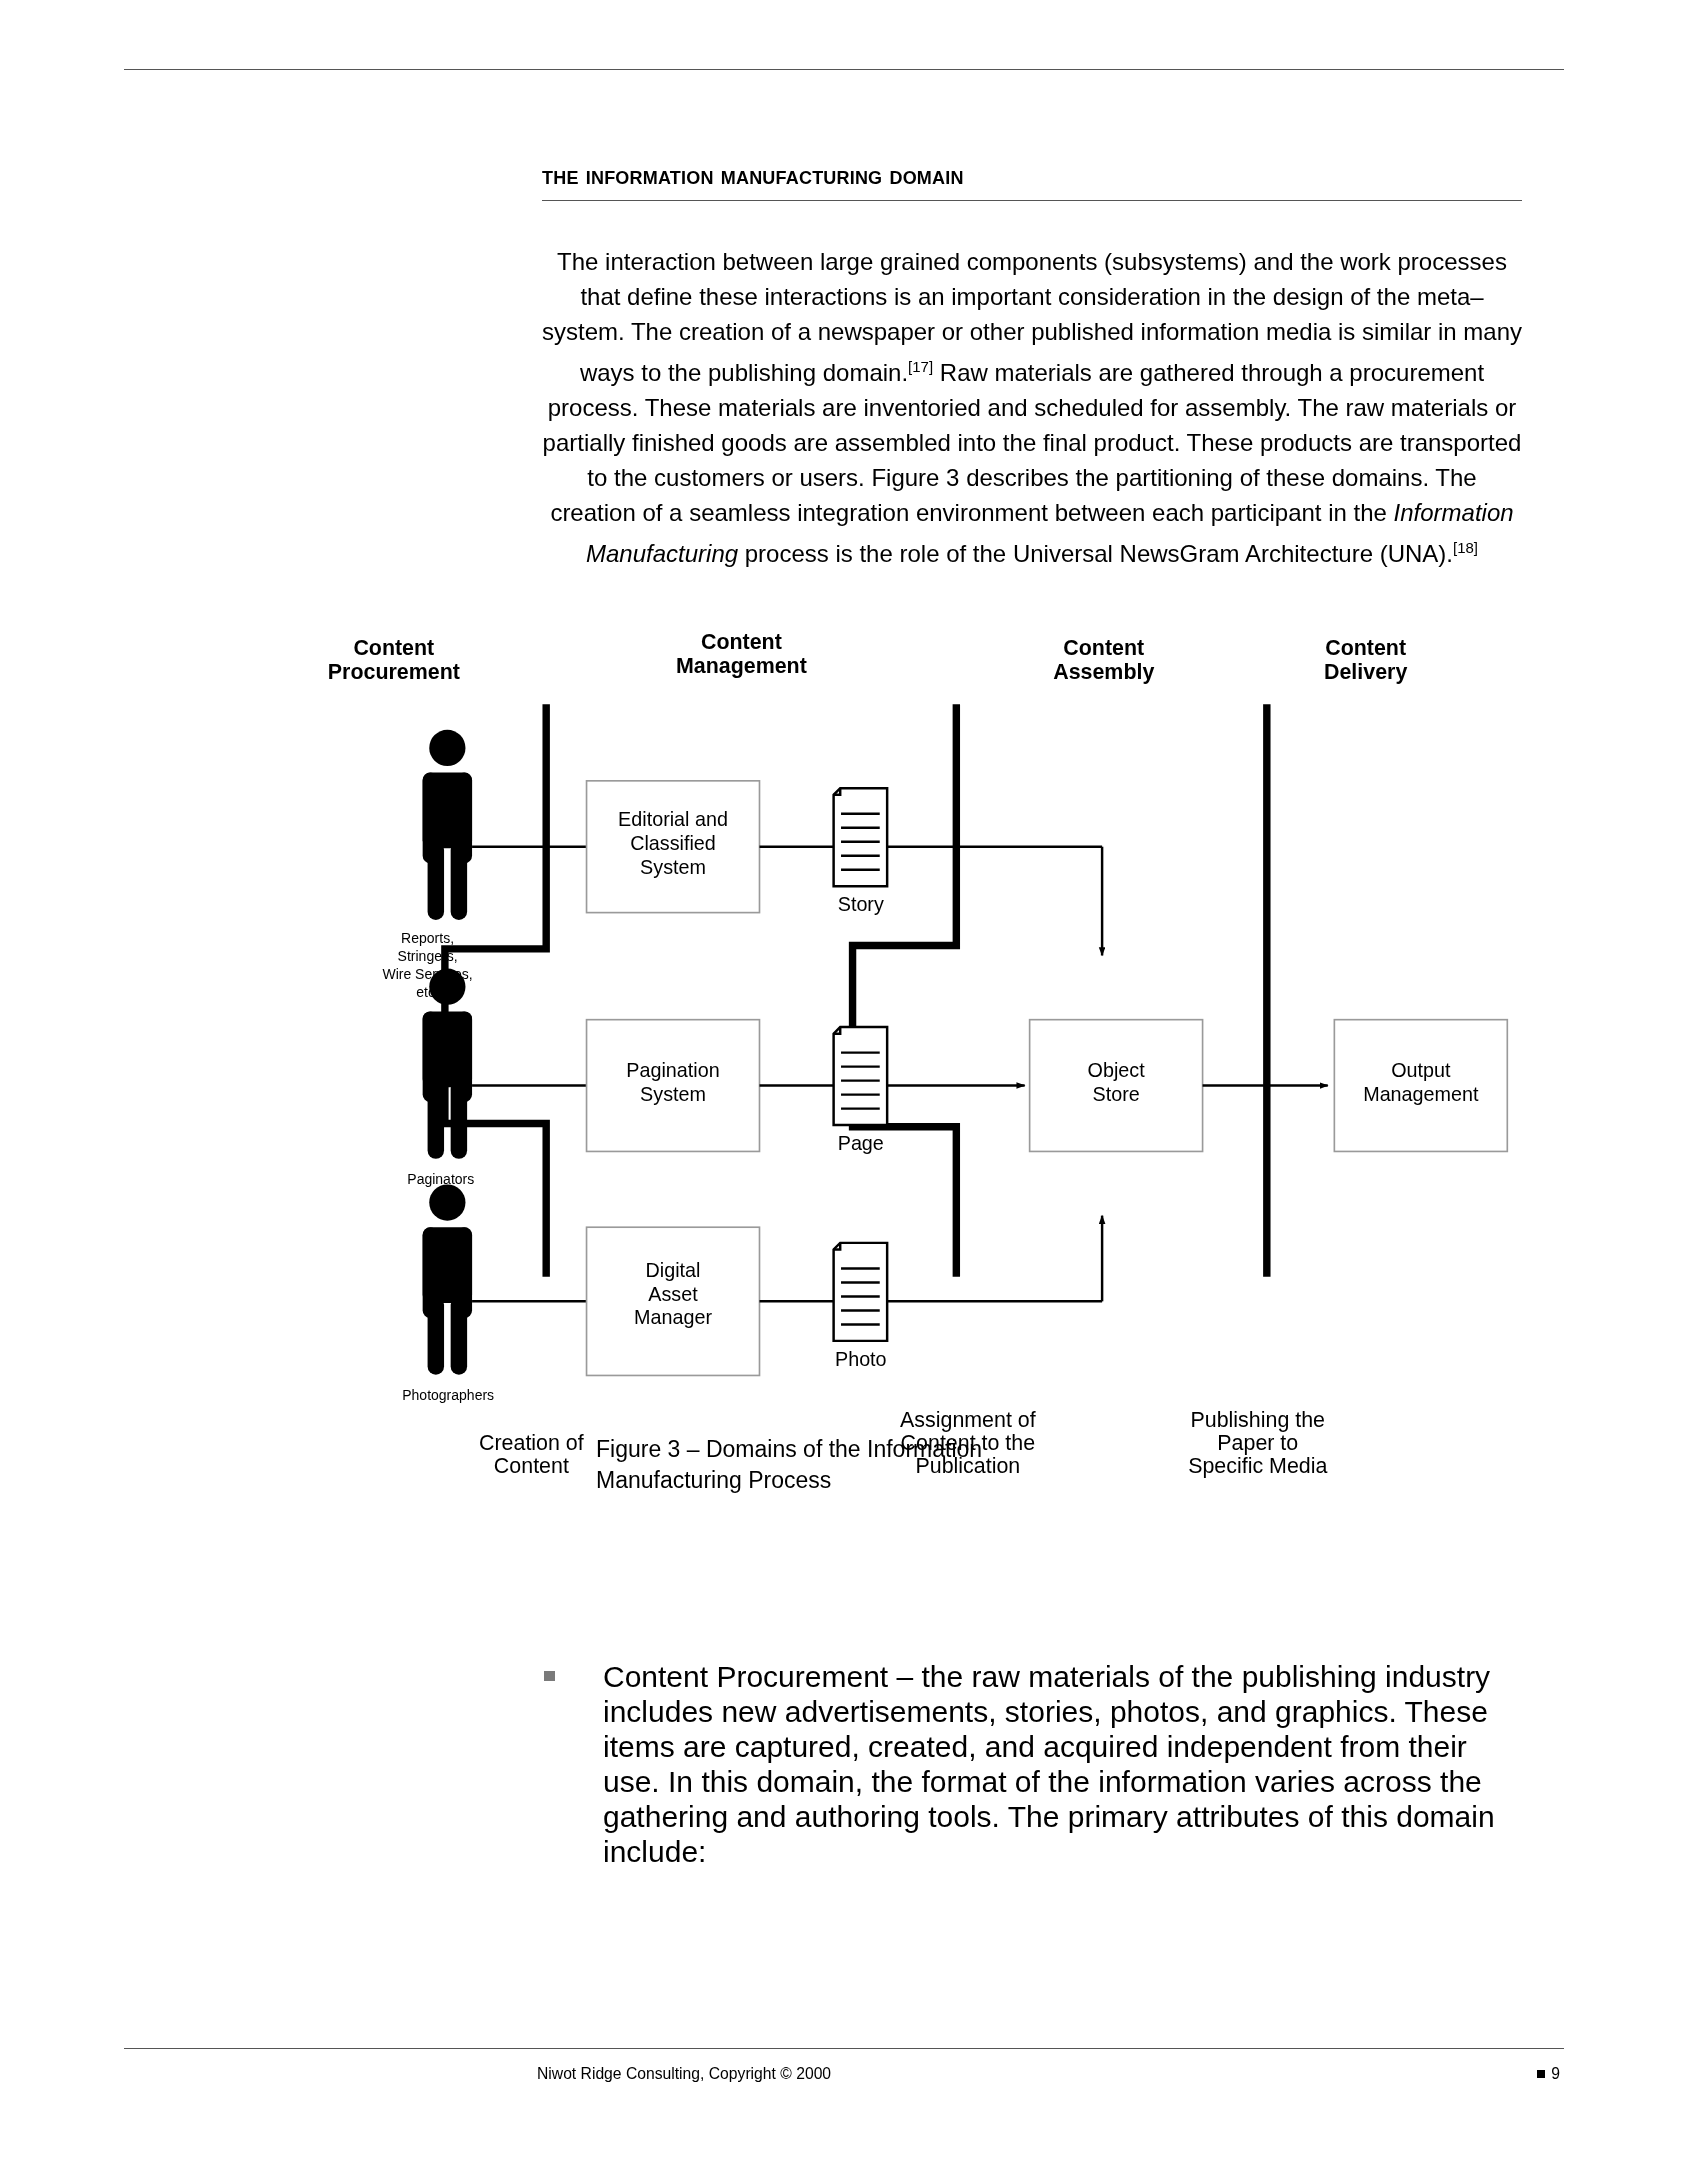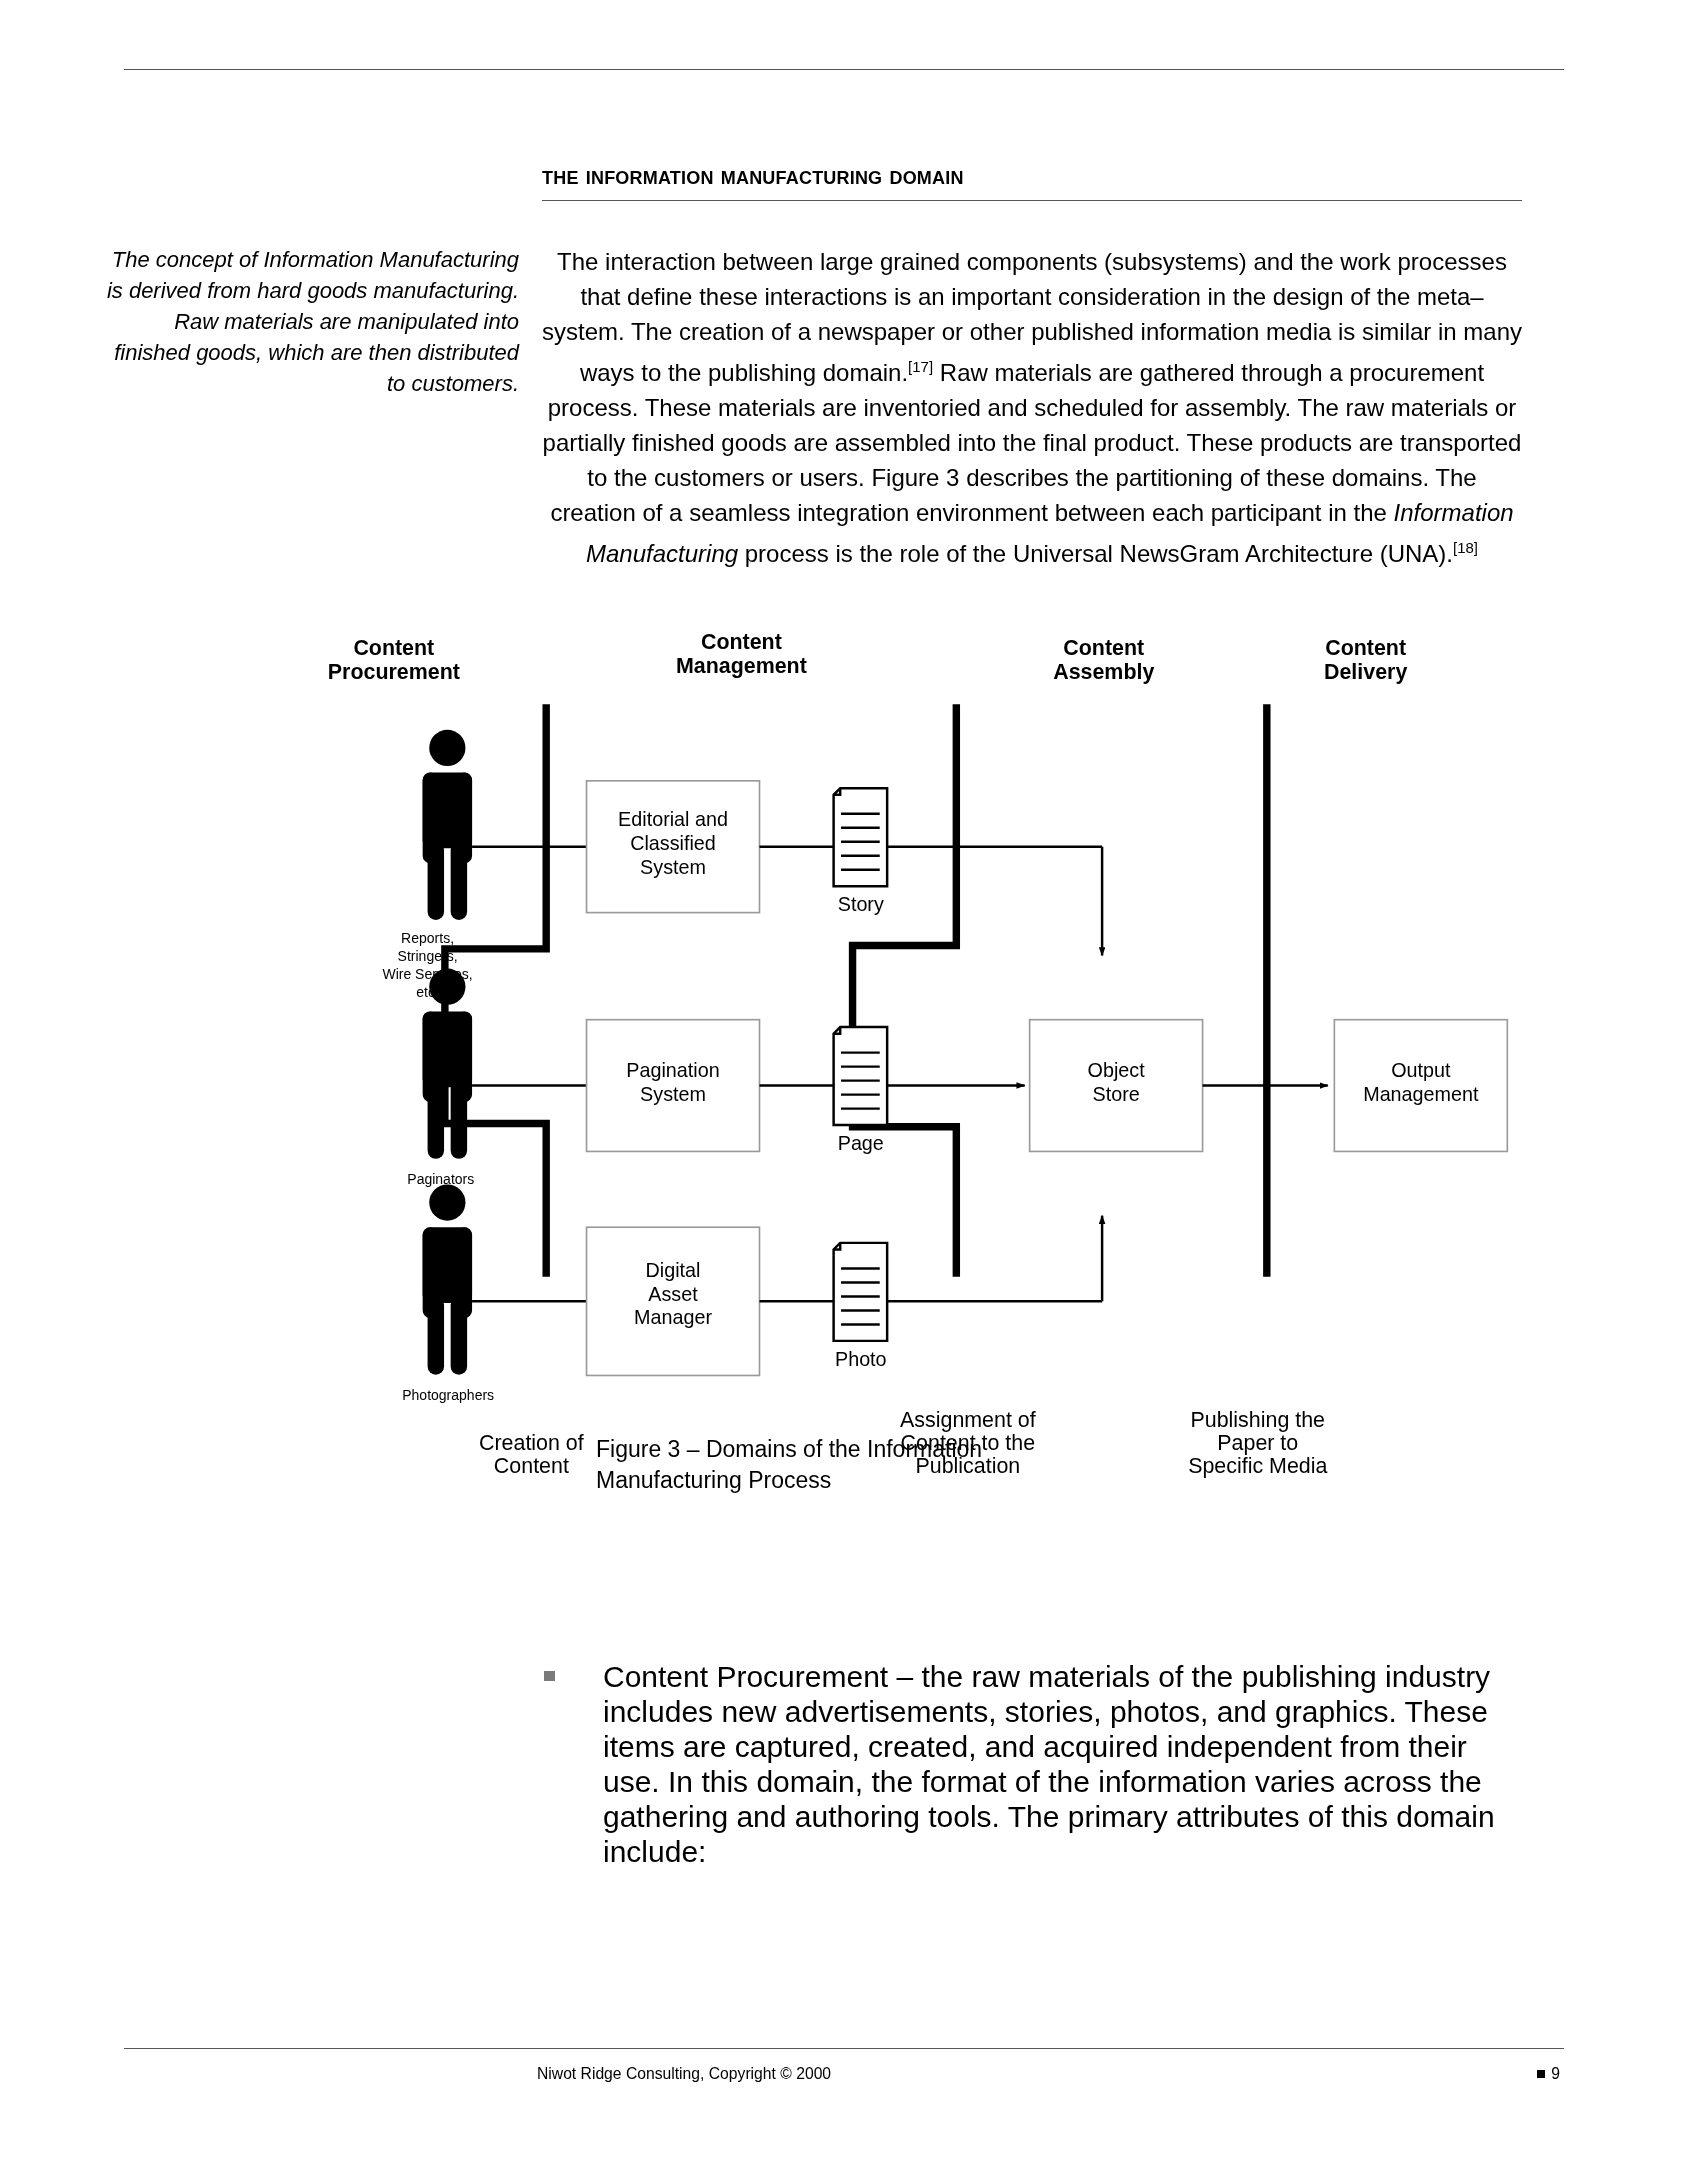--- a/index.html
+++ b/index.html
@@ -147,21 +147,20 @@
 
 <div class="page">
 
   <div class="rule top"></div>
 
   <div class="heading-wrap">
     <div class="heading">The Information Manufacturing Domain</div>
     <div class="heading-rule"></div>
   </div>
 
-  <div class="margin-note">The concept of Information Manufacturing is derived from hard goods manufacturing. Raw materials are manipulated into finished goods, which are then distributed to customers.</div>
 
   <div class="body-col">
     <span>The interaction between large grained components (subsystems) and the work processes that define these interactions is an important consideration in the design of the meta–system. The creation of a newspaper or other published information media is similar in many ways to the publishing domain.</span><sup class="ref">[17]</sup><span> Raw materials are gathered through a procurement process. These materials are inventoried and scheduled for assembly. The raw materials or partially finished goods are assembled into the final product. These products are transported to the customers or users. Figure 3 describes the partitioning of these domains. The creation of a seamless integration environment between each participant in the </span><span class="it">Information Manufacturing</span><span> process is the role of the Universal NewsGram Architecture (UNA).</span><sup class="ref">[18]</sup>
   </div>
 
   <div class="figure">
     <svg width="1687" height="873" viewBox="0 0 2048 1060" xmlns="http://www.w3.org/2000/svg">
       <defs>
         <marker id="ar" markerWidth="12" markerHeight="12" refX="10" refY="4" orient="auto" markerUnits="userSpaceOnUse">
           <path d="M0,0 L11,4 L0,8 z" fill="#000"></path>

